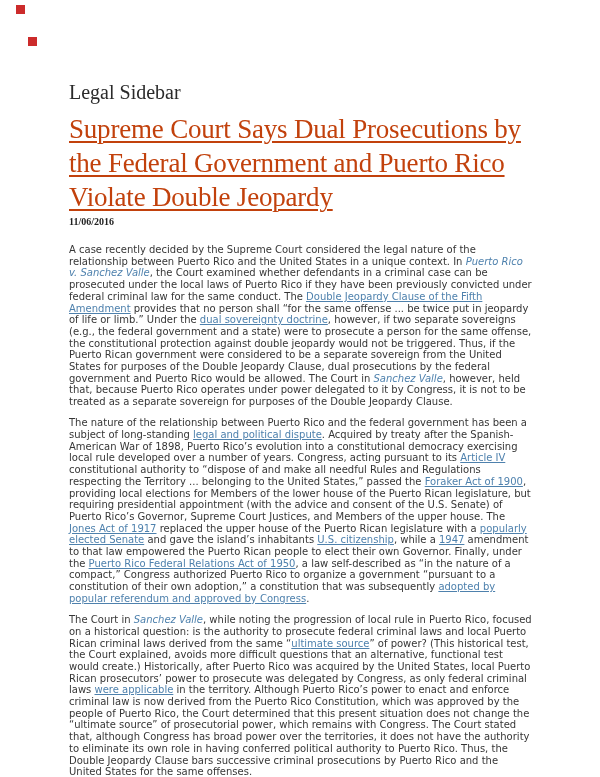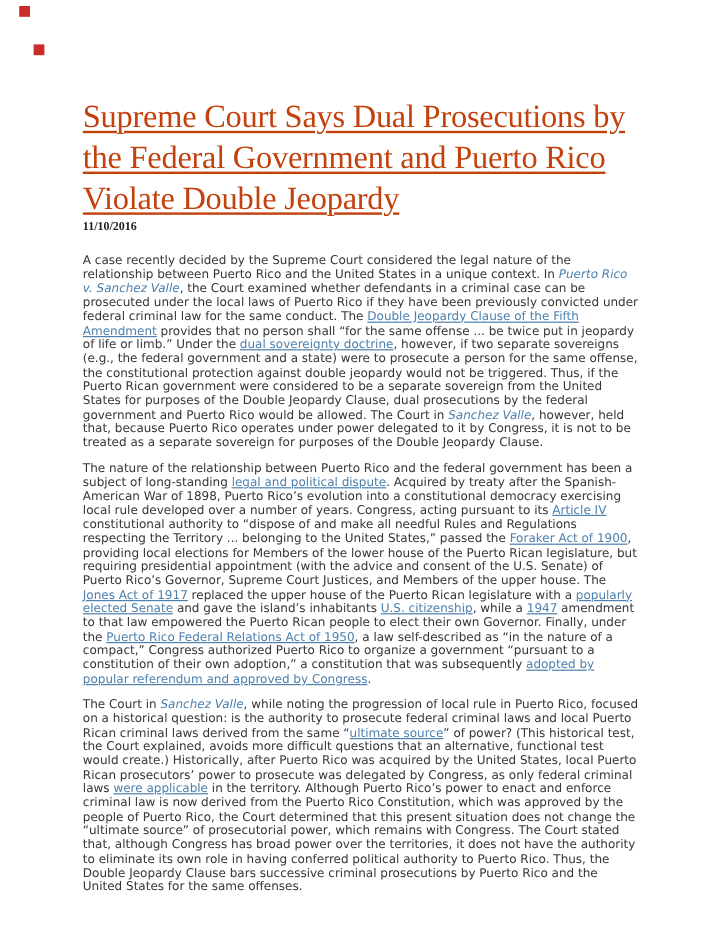--- a/index.html
+++ b/index.html
@@ -45,26 +45,27 @@
   a.lnk.i { font-style: italic; }
 </style>
 </head>
 <body>
 
 <div>
   <div class="marker marker-1"></div>
   <div class="marker marker-2"></div>
 
   <div class="content">
+    <div class="eyebrow">Legal Sidebar</div>
 
     <h1 class="title">Supreme Court Says Dual Prosecutions by
 the Federal Government and Puerto Rico
 Violate Double Jeopardy</h1>
 
-    <div class="date">11/10/2016</div>
+    <div class="date">11/06/2016</div>
 
     <div class="body">
         <p><span>A case recently decided by the Supreme Court considered the legal nature of the relationship between Puerto Rico and the United States in a unique context. In </span><a class="lnk i">Puerto Rico v. Sanchez Valle</a><span>, the Court examined whether defendants in a criminal case can be prosecuted under the local laws of Puerto Rico if they have been previously convicted under federal criminal law for the same conduct. The </span><a class="lnk u">Double Jeopardy Clause of the Fifth Amendment</a><span> provides that no person shall “for the same offense ... be twice put in jeopardy of life or limb.” Under the </span><a class="lnk u">dual sovereignty doctrine</a><span>, however, if two separate sovereigns (e.g., the federal government and a state) were to prosecute a person for the same offense, the constitutional protection against double jeopardy would not be triggered. Thus, if the Puerto Rican government were considered to be a separate sovereign from the United States for purposes of the Double Jeopardy Clause, dual prosecutions by the federal government and Puerto Rico would be allowed. The Court in </span><a class="lnk i">Sanchez Valle</a><span>, however, held that, because Puerto Rico operates under power delegated to it by Congress, it is not to be treated as a separate sovereign for purposes of the Double Jeopardy Clause.</span></p>
         <p><span>The nature of the relationship between Puerto Rico and the federal government has been a subject of long-standing </span><a class="lnk u">legal and political dispute</a><span>. Acquired by treaty after the Spanish-American War of 1898, Puerto Rico’s evolution into a constitutional democracy exercising local rule developed over a number of years. Congress, acting pursuant to its </span><a class="lnk u">Article IV</a><span> constitutional authority to “dispose of and make all needful Rules and Regulations respecting the Territory ... belonging to the United States,” passed the </span><a class="lnk u">Foraker Act of 1900</a><span>, providing local elections for Members of the lower house of the Puerto Rican legislature, but requiring presidential appointment (with the advice and consent of the U.S. Senate) of Puerto Rico’s Governor, Supreme Court Justices, and Members of the upper house. The </span><a class="lnk u">Jones Act of 1917</a><span> replaced the upper house of the Puerto Rican legislature with a </span><a class="lnk u">popularly elected Senate</a><span> and gave the island’s inhabitants </span><a class="lnk u">U.S. citizenship</a><span>, while a </span><a class="lnk u">1947</a><span> amendment to that law empowered the Puerto Rican people to elect their own Governor. Finally, under the </span><a class="lnk u">Puerto Rico Federal Relations Act of 1950</a><span>, a law self-described as “in the nature of a compact,” Congress authorized Puerto Rico to organize a government “pursuant to a constitution of their own adoption,” a constitution that was subsequently </span><a class="lnk u">adopted by popular referendum and approved by Congress</a><span>.</span></p>
         <p><span>The Court in </span><a class="lnk i">Sanchez Valle</a><span>, while noting the progression of local rule in Puerto Rico, focused on a historical question: is the authority to prosecute federal criminal laws and local Puerto Rican criminal laws derived from the same “</span><a class="lnk u">ultimate source</a><span>” of power? (This historical test, the Court explained, avoids more difficult questions that an alternative, functional test would create.) Historically, after Puerto Rico was acquired by the United States, local Puerto Rican prosecutors’ power to prosecute was delegated by Congress, as only federal criminal laws </span><a class="lnk u">were applicable</a><span> in the territory. Although Puerto Rico’s power to enact and enforce criminal law is now derived from the Puerto Rico Constitution, which was approved by the people of Puerto Rico, the Court determined that this present situation does not change the “ultimate source” of prosecutorial power, which remains with Congress. The Court stated that, although Congress has broad power over the territories, it does not have the authority to eliminate its own role in having conferred political authority to Puerto Rico. Thus, the Double Jeopardy Clause bars successive criminal prosecutions by Puerto Rico and the United States for the same offenses.</span></p>
       </div>
   </div>
 </div>
 
 </body></html>

